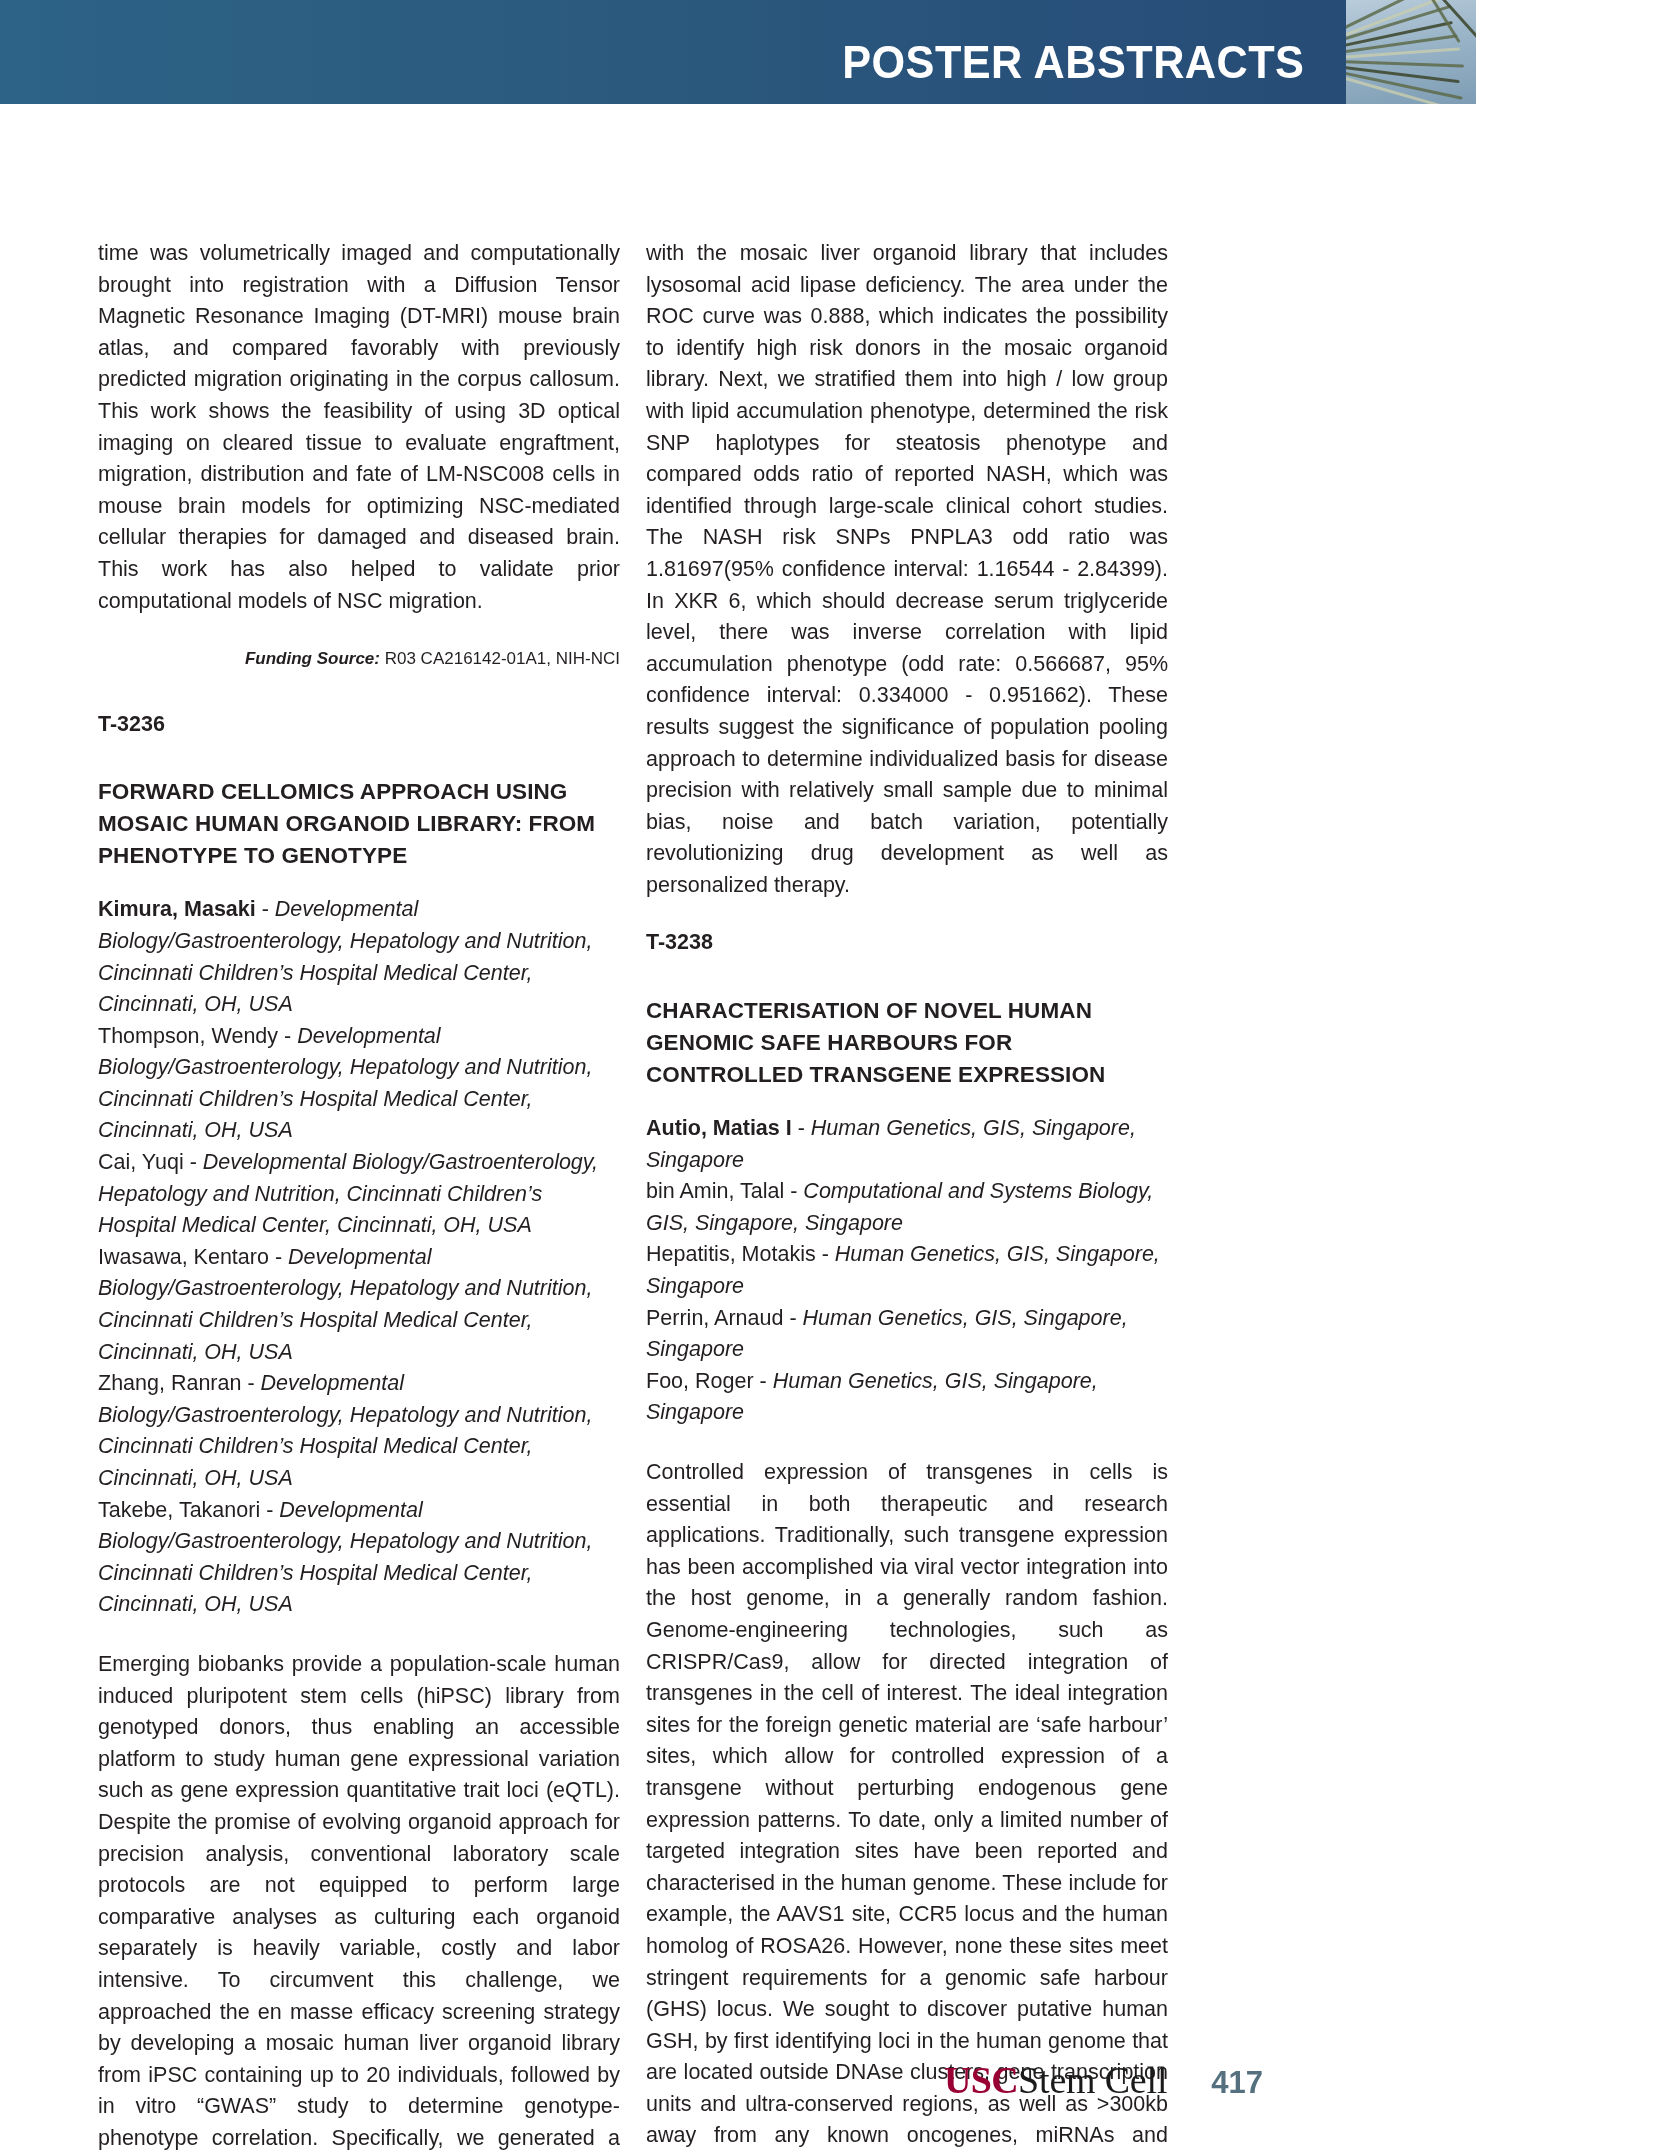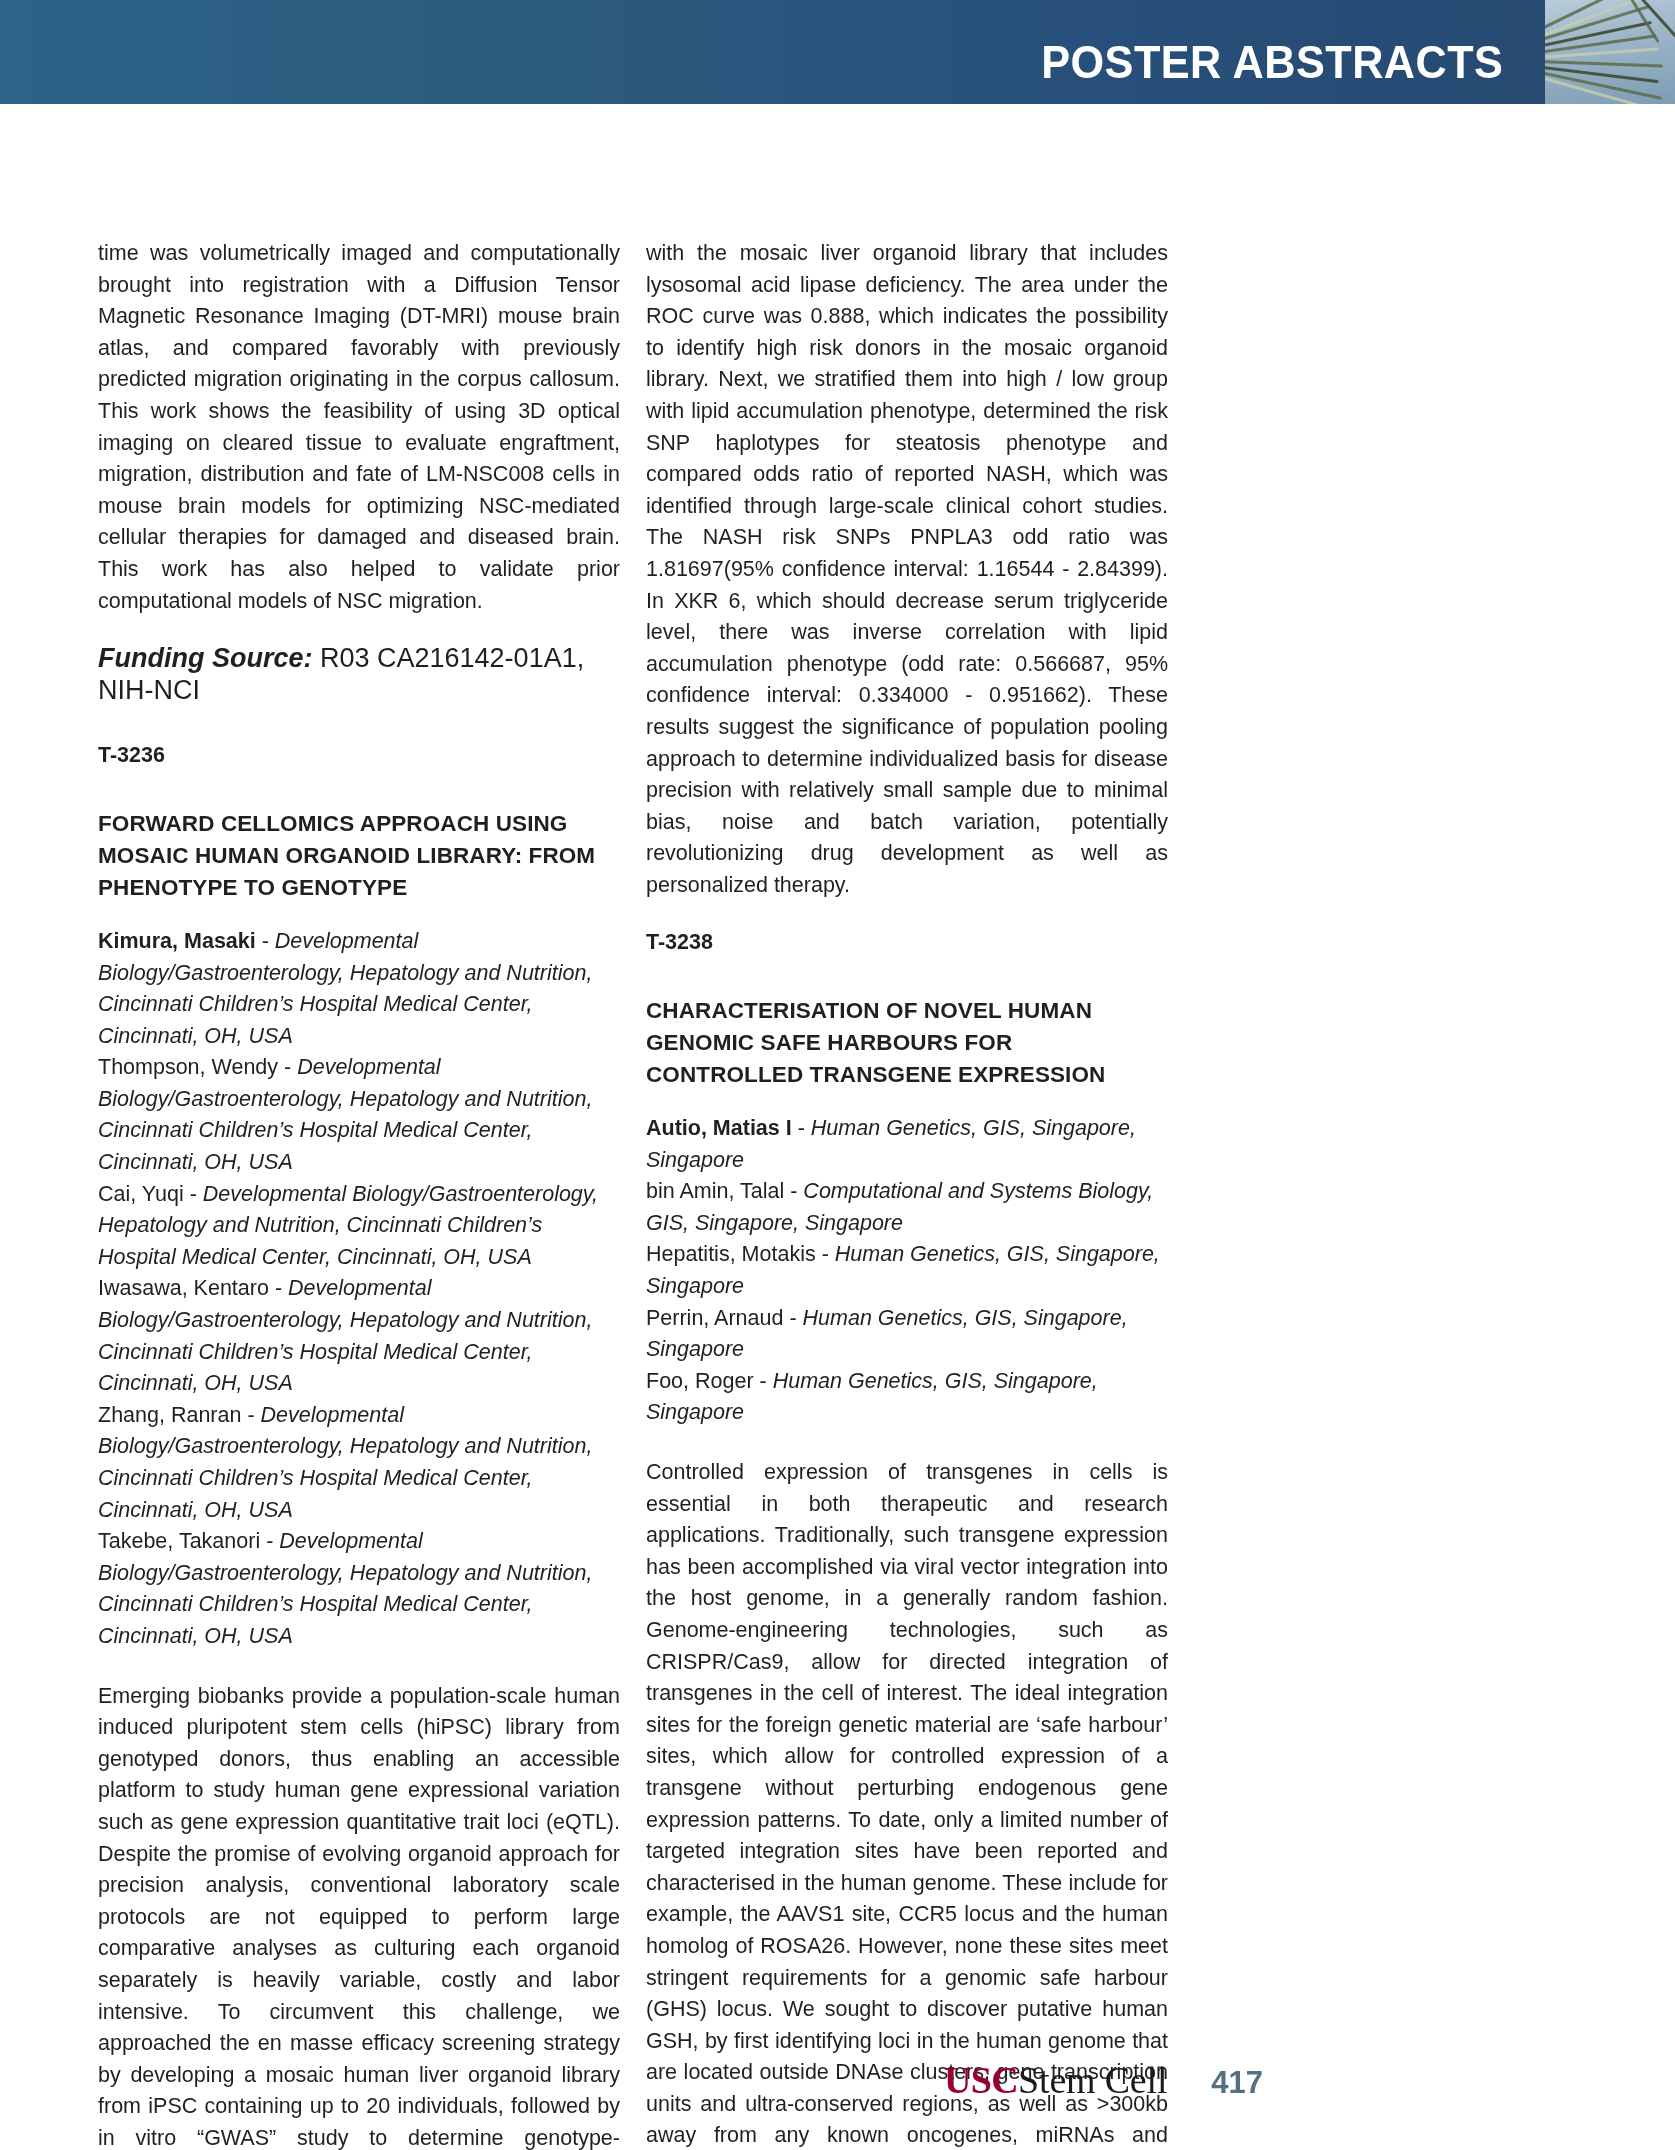--- a/index.html
+++ b/index.html
@@ -13,21 +13,21 @@
     position: relative;
     font-family: "Liberation Sans", sans-serif;
     color: #231f20;
     overflow: hidden;
   }
 
   
   #header-banner {
     position: absolute;
     top: 0; left: 0;
-    width: 1675px;
+    width: 1476px;
     height: 104px;
     overflow: hidden;
   }
   #header-bar {
     position: absolute;
     top: 0; left: 0;
     width: 1545px;
     height: 104px;
     background: linear-gradient(to right, #2d6387 0%, #2b5b7e 35%, #28507a 70%, #264a72 100%);
   }
@@ -84,24 +84,24 @@
     font-size: 21.5px;
     line-height: 31.6px;
     text-align: justify;
     margin: 0 0 26px 0;
     word-spacing: 0px;
     hyphens: none;
   }
   .para.tight { margin-bottom: 0; }
 
   .funding {
-    font-size: 27px;
+    font-size: 17px;
     line-height: 31.6px;
     margin: 0 0 34px 0;
-    text-align: left;
+    text-align: right;
   }
   .funding .lbl {
     font-weight: bold;
     font-style: italic;
   }
 
   .abs-id {
     font-size: 21.5px;
     line-height: 31.6px;
     font-weight: bold;

